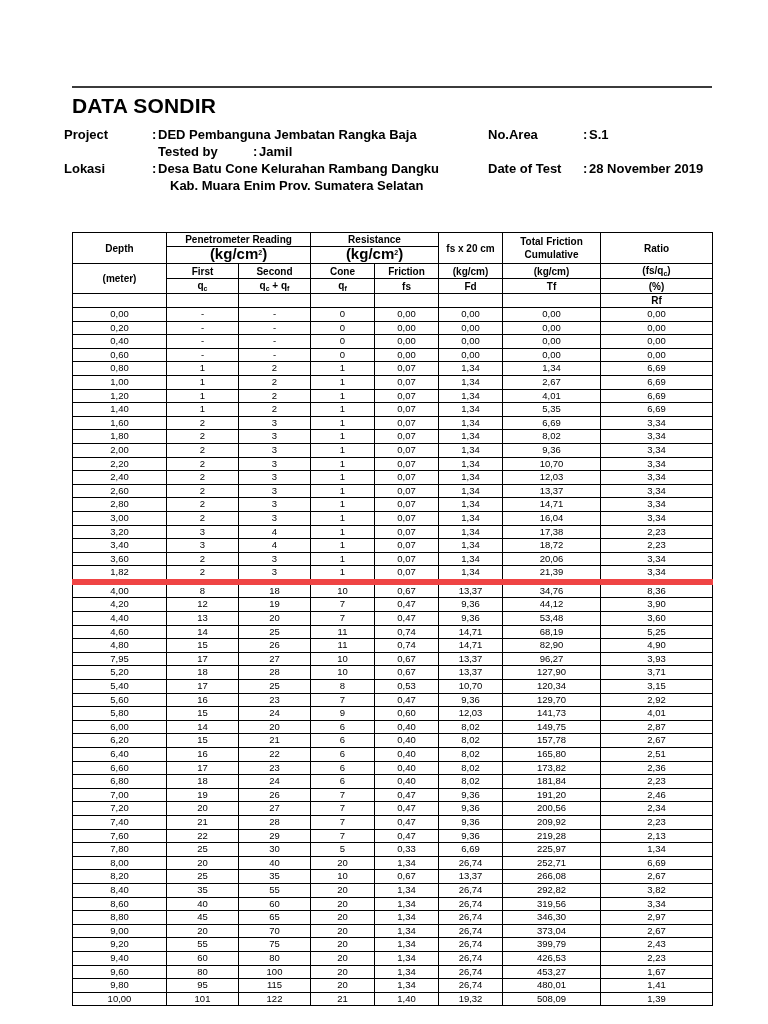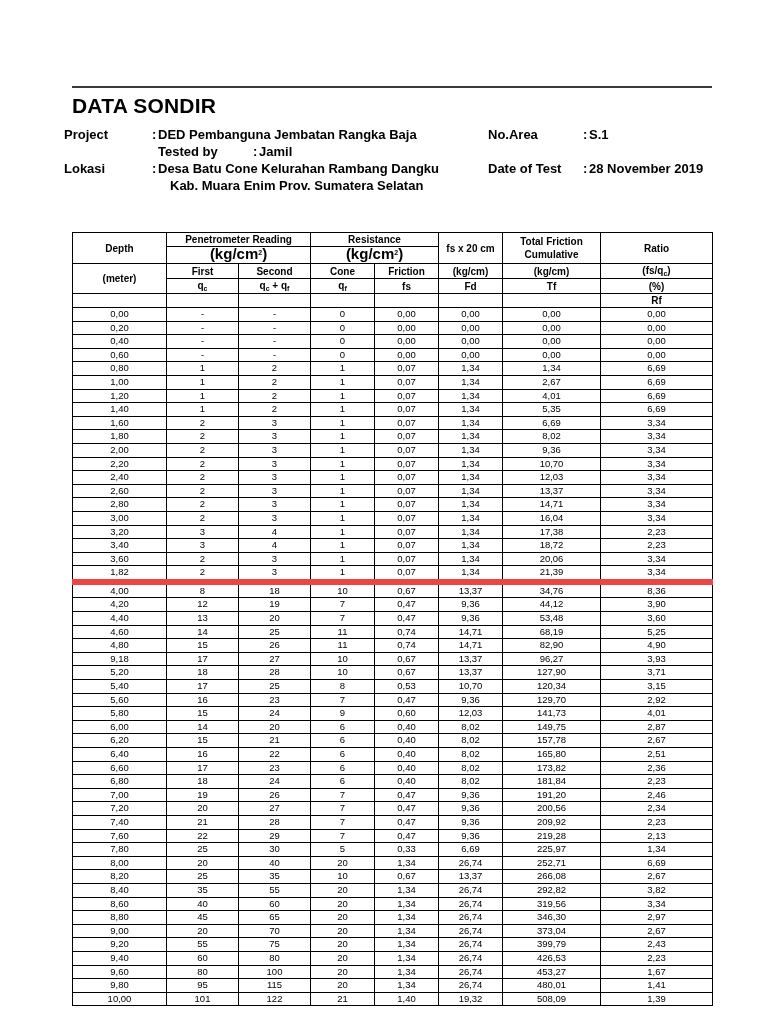--- a/index.html
+++ b/index.html
@@ -481,21 +481,21 @@
             <td>4,80</td>
             <td>15</td>
             <td>26</td>
             <td>11</td>
             <td>0,74</td>
             <td>14,71</td>
             <td>82,90</td>
             <td>4,90</td>
           </tr>
           <tr>
-            <td>9,18</td>
+            <td>7,95</td>
             <td>17</td>
             <td>27</td>
             <td>10</td>
             <td>0,67</td>
             <td>13,37</td>
             <td>96,27</td>
             <td>3,93</td>
           </tr>
           <tr>
             <td>5,20</td>

